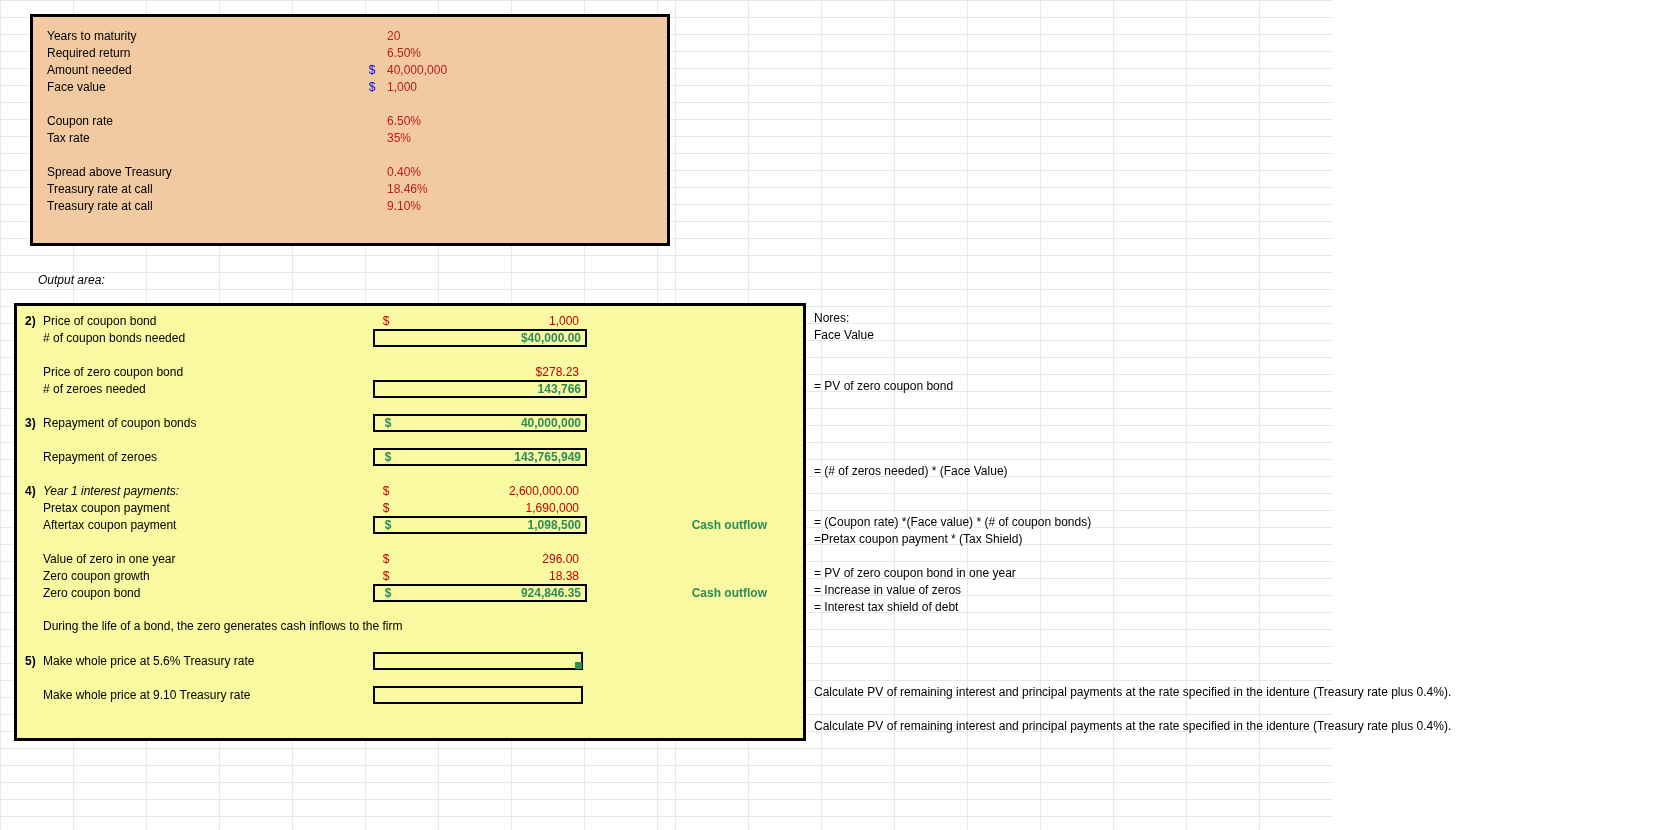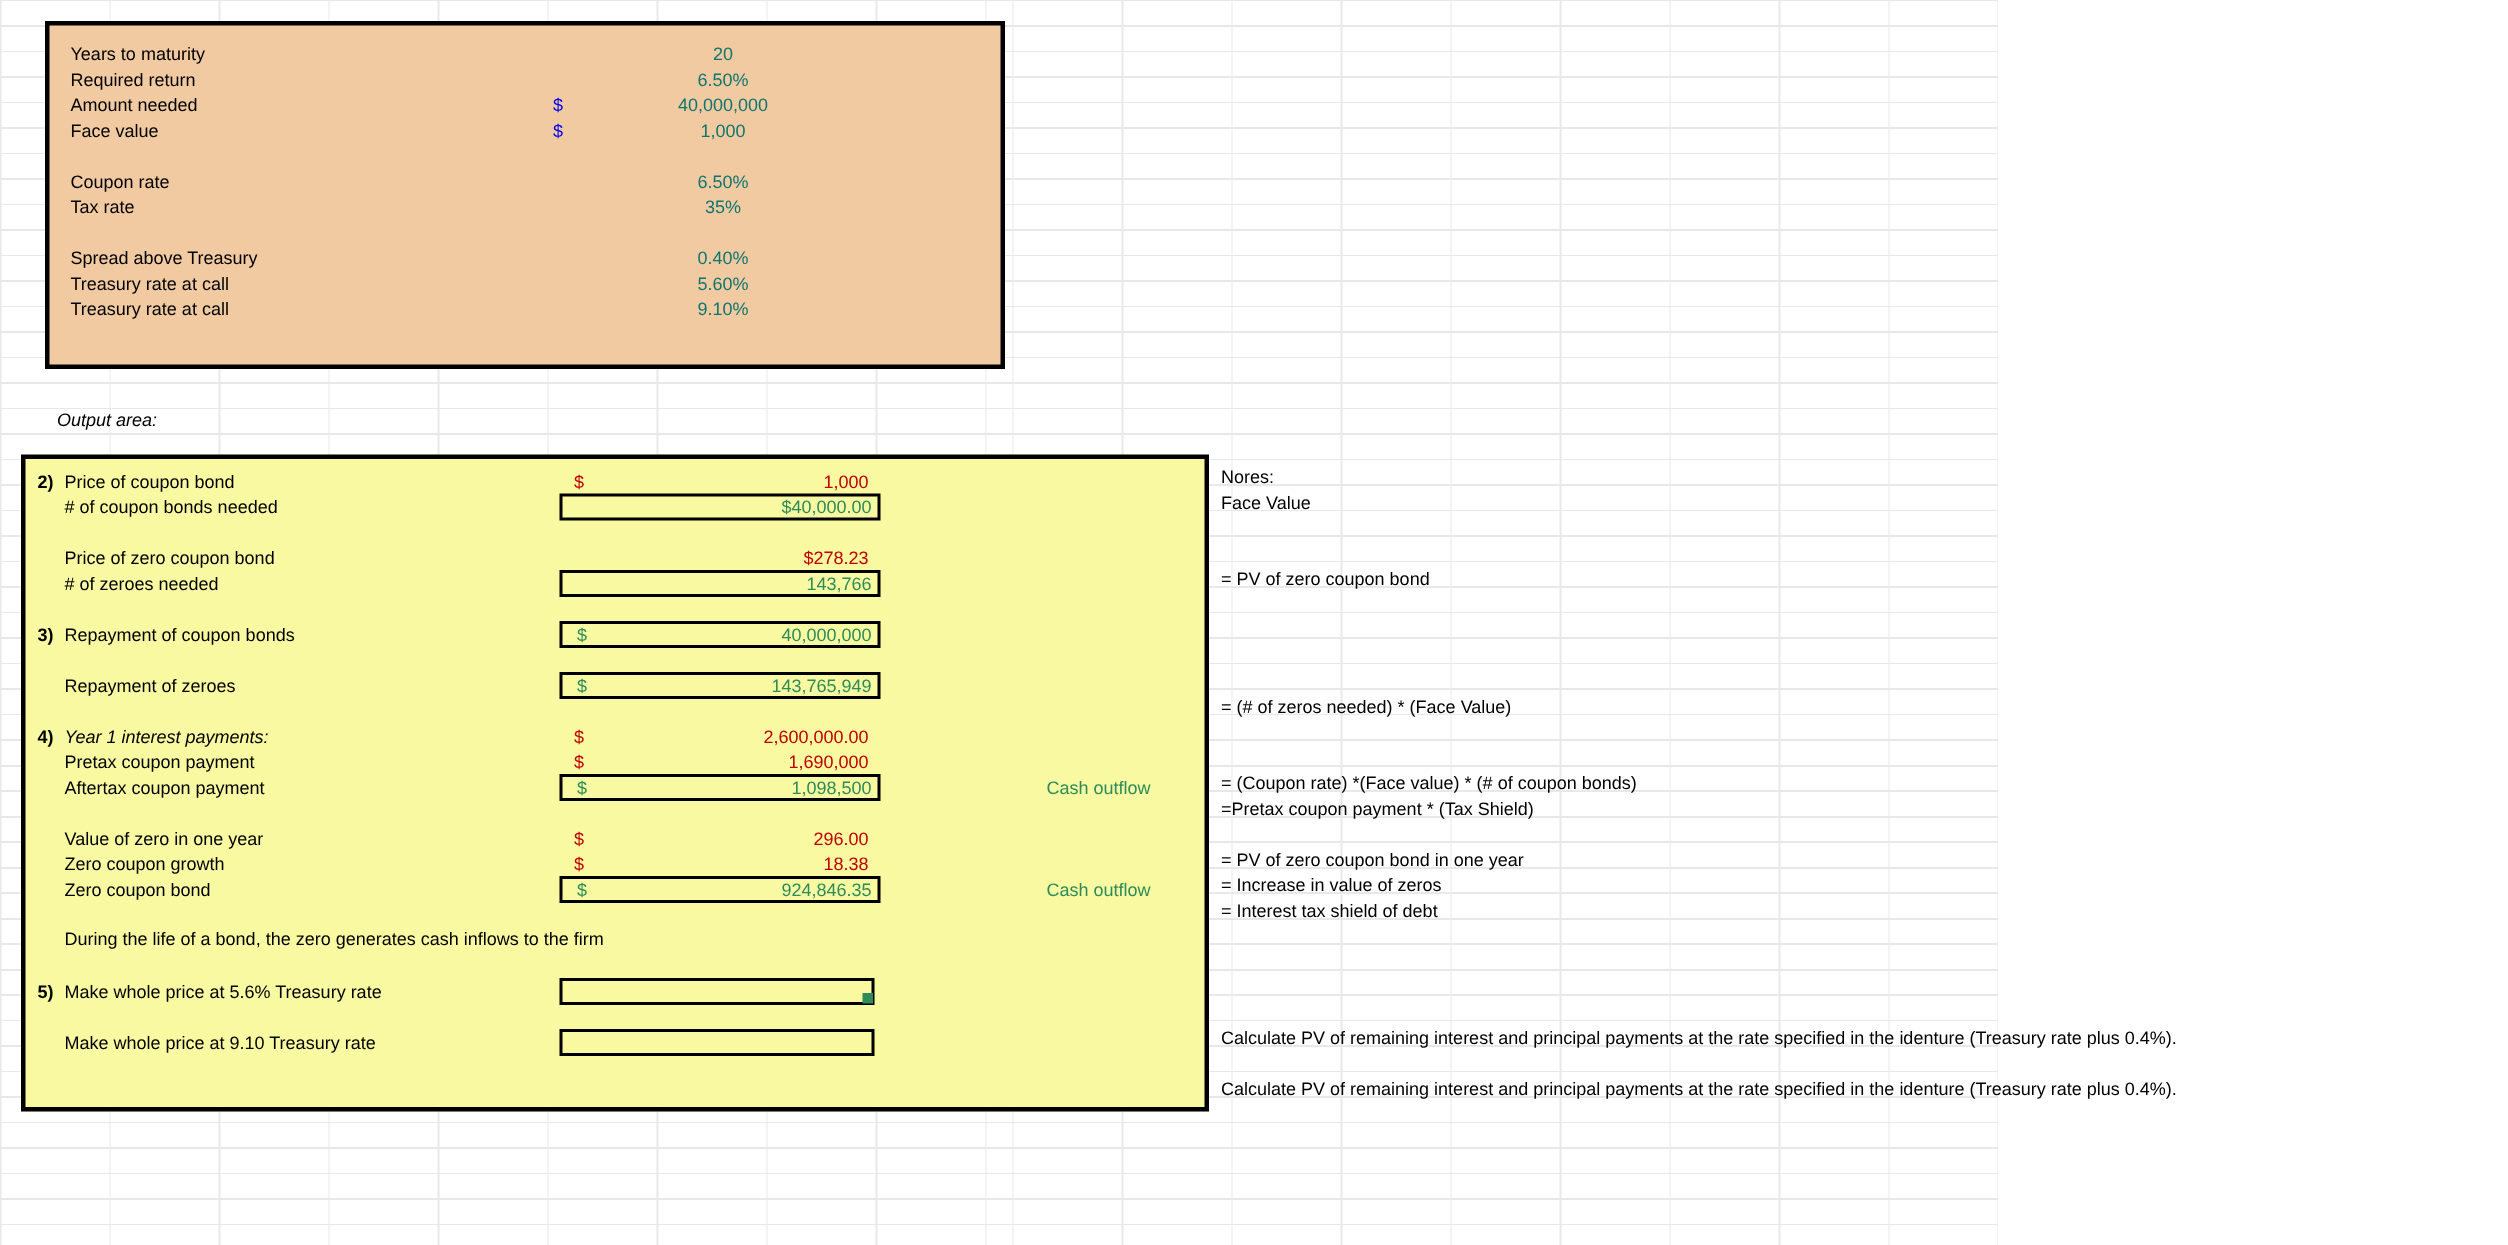--- a/index.html
+++ b/index.html
@@ -25,21 +25,21 @@
     left: 30px; top: 14px;
     width: 640px; height: 232px;
     background: #f2caa1;
     border: 3px solid #000;
     z-index: 2;
     padding: 10px 14px;
   }
   .inputbox .row { display: flex; height: 17px; align-items: center; }
   .inputbox .lbl { width: 310px; }
   .inputbox .sym { width: 30px; text-align: center; color: #0000ee; font-weight: normal; }
-  .inputbox .val { width: 190px; text-align: center; color: #0f766e; }
+  .inputbox .val { width: 190px; text-align: left; color: #b91c1c; }
   .gap { height: 17px; }
 
   .outputlabel {
     position: absolute; left: 38px; top: 273px; font-style: italic; z-index: 2;
   }
 
   .outputbox {
     position: absolute;
     left: 14px; top: 303px;
     width: 792px; height: 438px;
@@ -51,21 +51,21 @@
   .orow {
     display: flex; height: 17px; align-items: center;
     padding-left: 8px;
   }
   .num { width: 18px; font-weight: bold; }
   .olbl { width: 330px; }
   .osym { width: 26px; text-align: center; }
   .oval { width: 184px; text-align: right; padding-right: 4px; }
   .onote { width: 200px; text-align: right; padding-right: 20px; font-weight: bold; }
   .red { color: #c00000; }
-  .green { color: #2e8b5a; font-weight: normal; }
+  .green { color: #2e8b5a; font-weight: bold; }
   .italic { font-style: italic; }
   .boxed {
     border: 2.5px solid #000;
   }
   .valwrap { display: flex; }
   .valwrap .osym { }
   .valwrap .oval { }
   .whole { border: 2px solid #000; min-height: 18px; }
   .wholefill {
     position: relative;
@@ -129,21 +129,21 @@
     </div>
     <div class="gap"></div>
     <div class="row">
       <div class="lbl">Spread above Treasury</div>
       <div class="sym"></div>
       <div class="val">0.40%</div>
     </div>
     <div class="row">
       <div class="lbl">Treasury rate at call</div>
       <div class="sym"></div>
-      <div class="val">5.60%</div>
+      <div class="val">18.46%</div>
     </div>
     <div class="row">
       <div class="lbl">Treasury rate at call</div>
       <div class="sym"></div>
       <div class="val">9.10%</div>
     </div>
   </div>
 
   <div class="outputlabel">Output area:</div>
 

